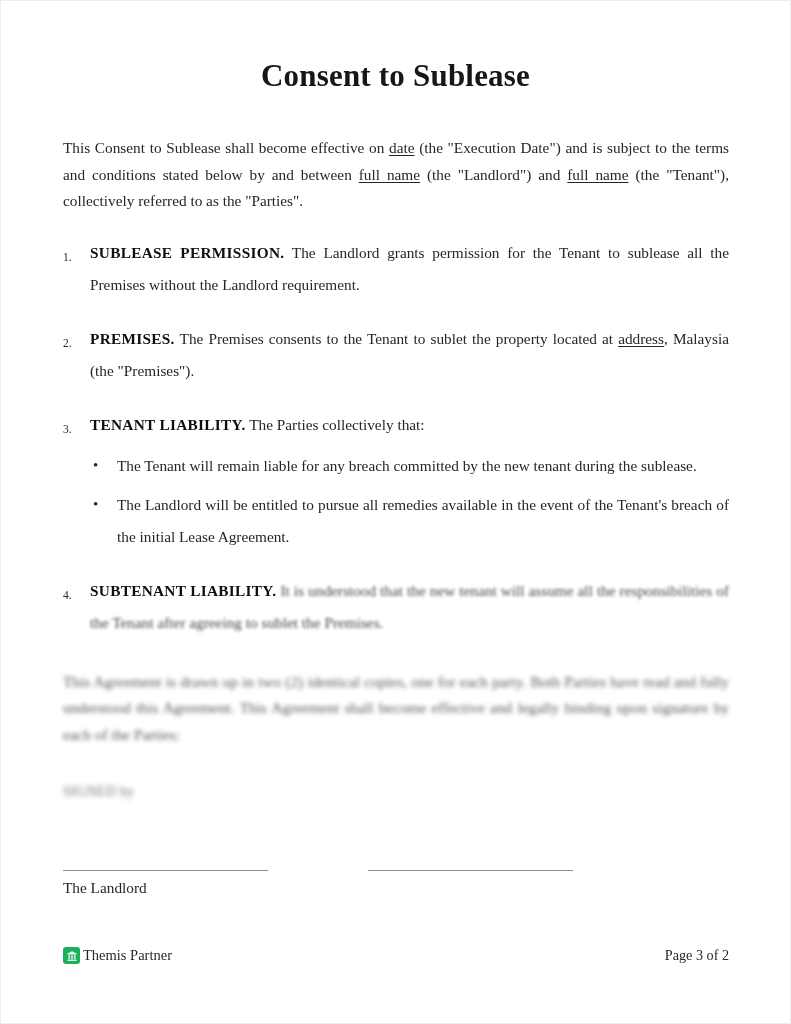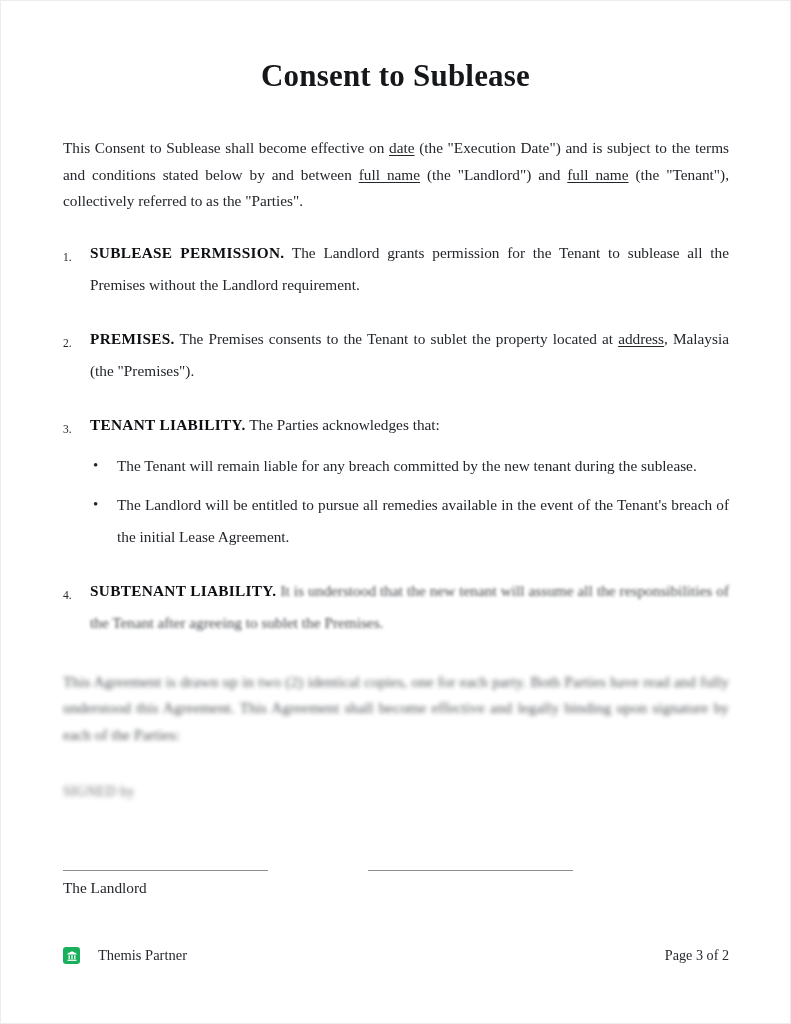--- a/index.html
+++ b/index.html
@@ -141,21 +141,21 @@
     left: 62px;
     right: 61px;
     top: 946px;
     display: flex;
     align-items: center;
     justify-content: space-between;
   }
   .brand {
     display: flex;
     align-items: center;
-    gap: 18px;
+    gap: 3px;
   }
   .brand-logo {
     width: 17px;
     height: 17px;
     border-radius: 3px;
     background: #18b05a;
     display: inline-flex;
     align-items: center;
     justify-content: center;
     flex: 0 0 auto;
@@ -180,21 +180,21 @@
   <div class="body-wrap">
 
     <p class="intro"><span>This Consent to Sublease shall become effective on </span><span class="underlined">date</span><span> (the "Execution Date") and is subject to the terms and conditions stated below by and between </span><span class="underlined">full name</span><span> (the "Landlord") and </span><span class="underlined">full name</span><span> (the "Tenant"), collectively referred to as the "Parties".</span></p>
 
     <ol class="clauses">
 
       <li><span class="clause-heading">SUBLEASE PERMISSION.</span><span> The Landlord grants permission for the Tenant to sublease all the Premises without the Landlord requirement.</span></li>
 
       <li><span class="clause-heading">PREMISES.</span><span> The Premises consents to the Tenant to sublet the property located at </span><span class="underlined">address</span><span>, Malaysia (the "Premises").</span></li>
 
-      <li><span class="clause-heading">TENANT LIABILITY.</span><span> The Parties acknowledges that:</span>
+      <li><span class="clause-heading">TENANT LIABILITY.</span><span> The Parties collectively that:</span>
         <ul class="sub-bullets">
           <li>The Tenant will remain liable for any breach committed by the new tenant during the sublease.</li>
           <li>The Landlord will be entitled to pursue all remedies available in the event of the Tenant's breach of the initial Lease Agreement.</li>
         </ul>
       </li>
 
       <li><span class="clause-heading sharp">SUBTENANT LIABILITY.</span><span class="blur-1"> It is understood that the new tenant will assume all the responsibilities of the Tenant after agreeing to sublet the Premises.</span></li>
 
     </ol>
 

